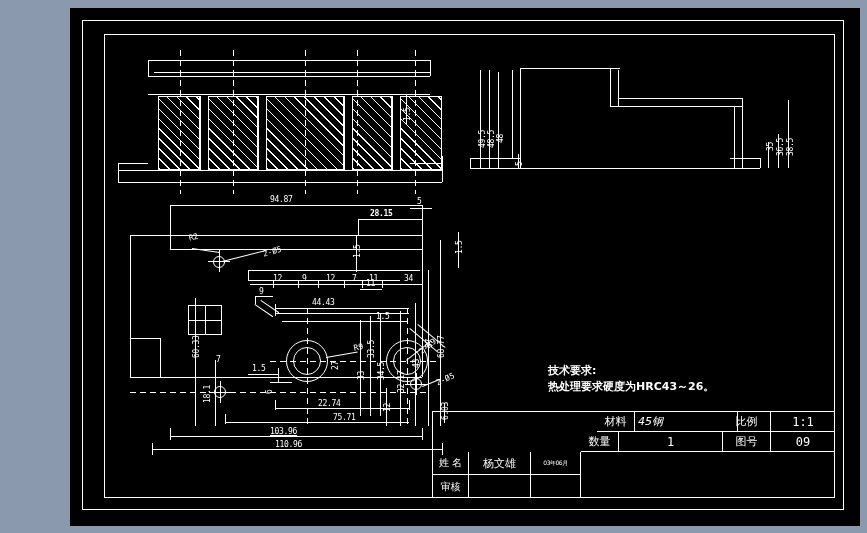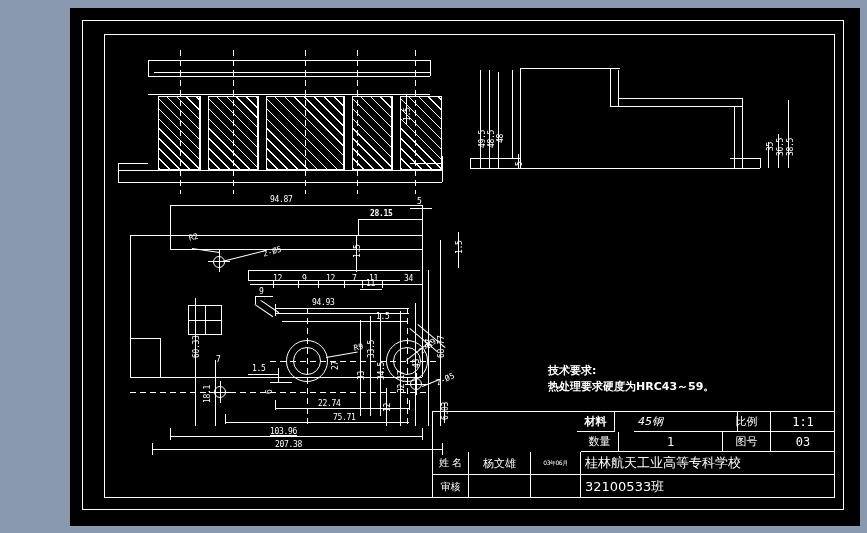--- a/index.html
+++ b/index.html
@@ -227,21 +227,21 @@
       <div class="dimv" style="left:312px;top:272px;height:8px;"></div>
 
       <div class="dimv" style="left:286px;top:228px;height:36px;"></div>
       <div class="txtv" style="left:284px;top:250px;">1.5</div>
 
       <div class="dim" style="left:185px;top:288px;width:18px;"></div>
       <div class="txt" style="left:189px;top:280px;">9</div>
       <div class="ln v" style="left:185px;top:288px;height:8px;"></div>
 
       <div class="dim" style="left:205px;top:300px;width:134px;"></div>
-      <div class="txt" style="left:242px;top:291px;">94.93</div>
+      <div class="txt" style="left:242px;top:291px;">44.43</div>
 
       <div class="ln h" style="left:205px;top:305px;width:134px;"></div>
       <div class="ln h" style="left:212px;top:313px;width:126px;"></div>
       <div class="ln v" style="left:205px;top:296px;height:12px;"></div>
       <div class="ln h" style="left:185px;top:296px;width:22px;transform-origin:0 0;transform:rotate(34deg);"></div>
       <div class="ln h" style="left:191px;top:292px;width:22px;transform-origin:0 0;transform:rotate(34deg);"></div>
 
       <div class="ln" style="left:118px;top:297px;width:34px;height:30px;background:none;border:1px solid #fff;box-sizing:border-box;"></div>
       <div class="ln v" style="left:135px;top:297px;height:30px;"></div>
       <div class="ln h" style="left:118px;top:312px;width:34px;"></div>
@@ -320,51 +320,49 @@
       <div class="txt" style="left:263px;top:406px;text-align:right;">75.71</div>
 
       <div class="dim" style="left:100px;top:428px;width:252px;"></div>
       <div class="dimv" style="left:100px;top:420px;height:12px;"></div>
       <div class="dimv" style="left:352px;top:420px;height:12px;"></div>
       <div class="txt" style="left:200px;top:420px;text-decoration:underline;">103.96</div>
 
       <div class="dim" style="left:82px;top:441px;width:290px;"></div>
       <div class="dimv" style="left:82px;top:435px;height:12px;"></div>
       <div class="dimv" style="left:372px;top:435px;height:12px;"></div>
-      <div class="txt" style="left:205px;top:433px;">207.38</div>
+      <div class="txt" style="left:205px;top:433px;">110.96</div>
 
       <div class="ln v" style="left:237px;top:300px;height:118px;background:repeating-linear-gradient(to bottom,#fff 0 6px,transparent 6px 10px);"></div>
       <div class="ln v" style="left:337px;top:300px;height:118px;background:repeating-linear-gradient(to bottom,#fff 0 6px,transparent 6px 10px);"></div>
       <div class="ln h" style="left:200px;top:353px;width:170px;background:repeating-linear-gradient(to right,#fff 0 6px,transparent 6px 10px);"></div>
       <div class="ln h" style="left:60px;top:384px;width:300px;background:repeating-linear-gradient(to right,#fff 0 6px,transparent 6px 10px);"></div>
     </div>
 
     <div>
       <div class="note" style="left:478px;top:355px;">技术要求:</div>
-      <div class="note" style="left:478px;top:371px;">热处理要求硬度为HRC43～59。</div>
+      <div class="note" style="left:478px;top:371px;">热处理要求硬度为HRC43～26。</div>
     </div>
 
     <div class="tb" style="left:362px;top:403px;width:403px;height:87px;">
 
 
-      <div class="tb-cell" style="left:144px;top:0;width:38px;height:20px;font-weight:bold;">材料</div>
+      <div class="tb-cell" style="left:164px;top:0;width:38px;height:20px;">材料</div>
       <div class="tb-cell left" style="left:201px;top:0;width:104px;height:20px;font-style:italic;">45钢</div>
       <div class="tb-cell" style="left:290px;top:0;width:48px;height:20px;">比例</div>
       <div class="tb-cell mono nb-r" style="left:338px;top:0;width:64px;height:20px;">1:1</div>
 
       <div class="tb-cell" style="left:148px;top:20px;width:38px;height:20px;">数量</div>
       <div class="tb-cell mono" style="left:186px;top:20px;width:104px;height:20px;">1</div>
       <div class="tb-cell" style="left:290px;top:20px;width:48px;height:20px;">图号</div>
-      <div class="tb-cell mono nb-r" style="left:338px;top:20px;width:64px;height:20px;">03</div>
+      <div class="tb-cell mono nb-r" style="left:338px;top:20px;width:64px;height:20px;">09</div>
 
       <div class="tb-cell" style="left:0;top:40px;width:36px;height:23px;font-size:10px;">姓 名</div>
       <div class="tb-cell" style="left:36px;top:40px;width:62px;height:23px;">杨文雄</div>
       <div class="tb-cell tiny" style="left:98px;top:40px;width:50px;height:23px;">03年06月</div>
-      <div class="tb-cell left nb-r" style="left:148px;top:40px;width:254px;height:23px;font-size:13px;">桂林航天工业高等专科学校</div>
 
       <div class="tb-cell nb-b" style="left:0;top:63px;width:36px;height:23px;font-size:10px;">审核</div>
       <div class="tb-cell nb-b" style="left:36px;top:63px;width:62px;height:23px;"></div>
       <div class="tb-cell nb-b" style="left:98px;top:63px;width:50px;height:23px;"></div>
-      <div class="tb-cell left nb-b nb-r" style="left:148px;top:63px;width:254px;height:23px;font-size:13px;">32100533班</div>
     </div>
 
   </div>
 </div>
 
 </body></html>

